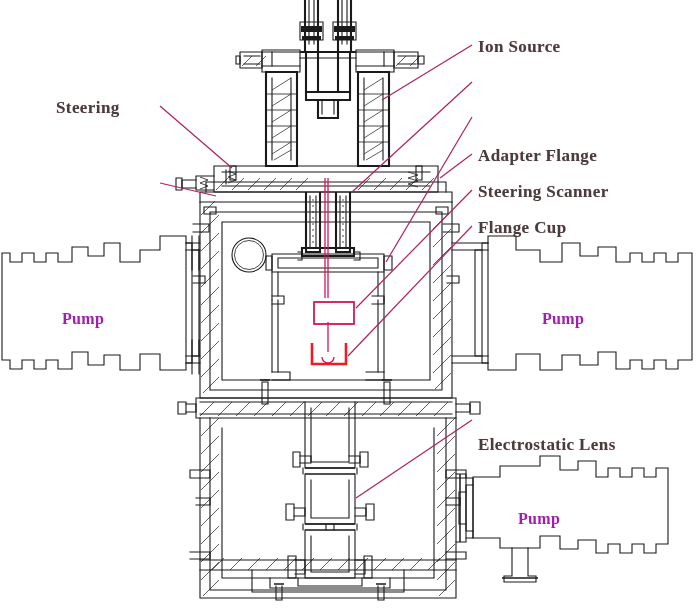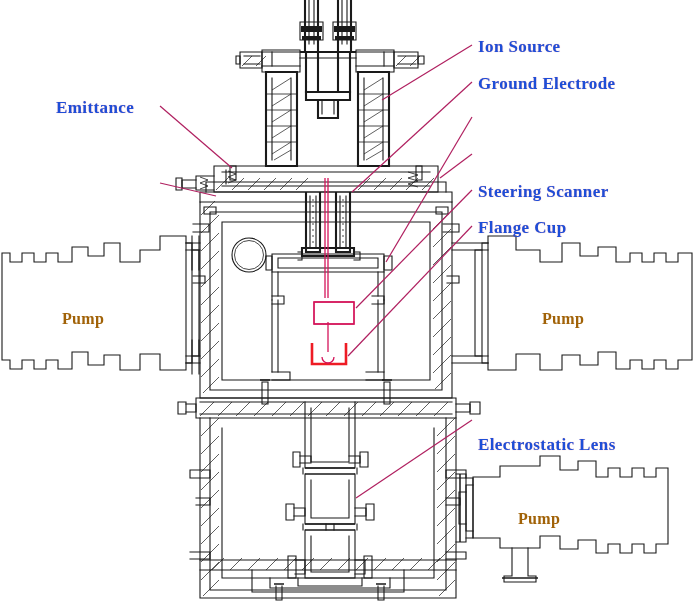--- a/index.html
+++ b/index.html
@@ -20,36 +20,36 @@
   }
   #drawing {
     position: absolute;
     left: 0;
     top: 0;
     width: 700px;
     height: 615px;
   }
   .annotation-label {
     position: absolute;
-    color: #1d4ed8;
+    color: #404040;
     font-family: "Liberation Serif", "DejaVu Serif", serif;
     font-weight: bold;
     font-size: 17px;
     line-height: 1.35;
     letter-spacing: 0.4px;
     white-space: pre;
     text-shadow: 0 0 1px rgba(248,8,28,0.35);
     pointer-events: auto;
   }
   .annotation-label.multiline {
     white-space: pre-line;
   }
   .pump-label {
     position: absolute;
-    color: #a16207;
+    color: #a21caf;
     font-family: "Liberation Serif", "DejaVu Serif", serif;
     font-weight: bold;
     font-size: 16px;
     letter-spacing: 0.3px;
   }
 </style>
 </head>
 <body>
 
 <div id="stage">
@@ -450,28 +450,28 @@
 
       <path class="lead" d="M472,190 L356,308"></path>
 
       <path class="lead" d="M472,226 L348,356"></path>
 
       <path class="lead" d="M472,420 L356,498"></path>
     </g>
 
   </svg>
 
-  <div class="annotation-label" style="left:56px; top:97px;">Emittance</div>
+  <div class="annotation-label" style="left:56px; top:97px;">Steering</div>
 
 
   <div class="annotation-label" style="left:478px; top:36px;">Ion Source</div>
 
-  <div class="annotation-label" style="left:478px; top:73px;">Ground Electrode</div>
-
-
+
+
+  <div class="annotation-label" style="left:478px; top:145px;">Adapter Flange</div>
 
   <div class="annotation-label" style="left:478px; top:181px;">Steering Scanner</div>
 
   <div class="annotation-label" style="left:478px; top:217px;">Flange Cup</div>
 
   <div class="annotation-label" style="left:478px; top:411px;margin-top:23px;">Electrostatic Lens</div>
 
   <div class="pump-label" style="left:62px; top:310px;">Pump</div>
 
   <div class="pump-label" style="left:542px; top:310px;">Pump</div>

